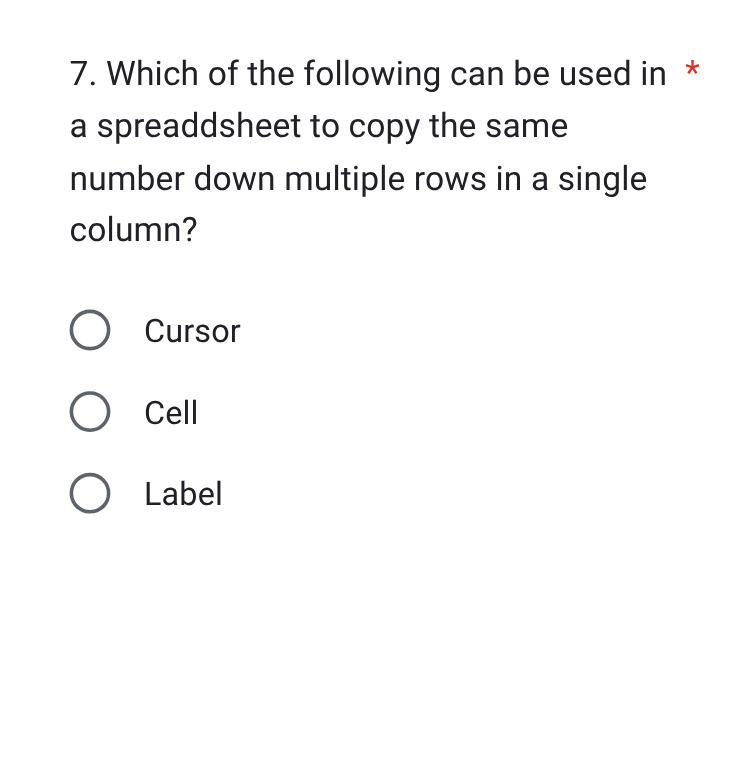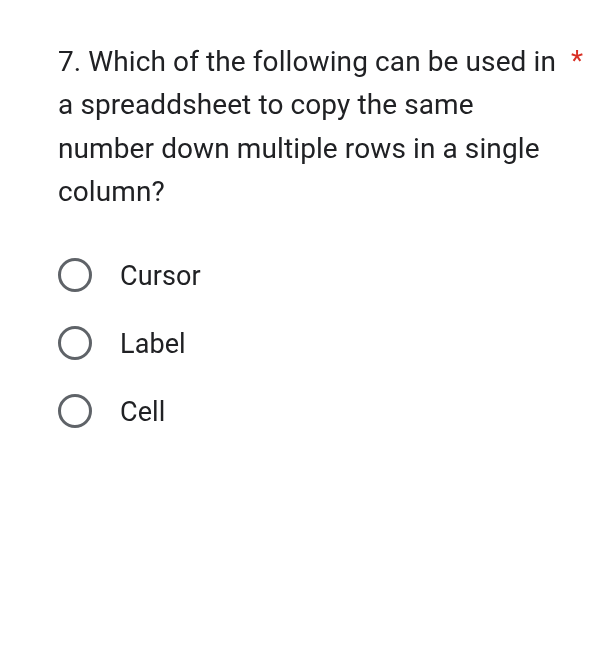--- a/index.html
+++ b/index.html
@@ -102,22 +102,22 @@
 
 <div class="options">
 
   <div class="option-row">
     <div class="radio"></div>
     <div class="option-label">Cursor</div>
   </div>
 
   <div class="option-row">
     <div class="radio"></div>
-    <div class="option-label">Label</div>
+    <div class="option-label">Cell</div>
   </div>
 
   <div class="option-row">
     <div class="radio"></div>
-    <div class="option-label">Cell</div>
+    <div class="option-label">Label</div>
   </div>
 
 
 </div>
 
 </body></html>

